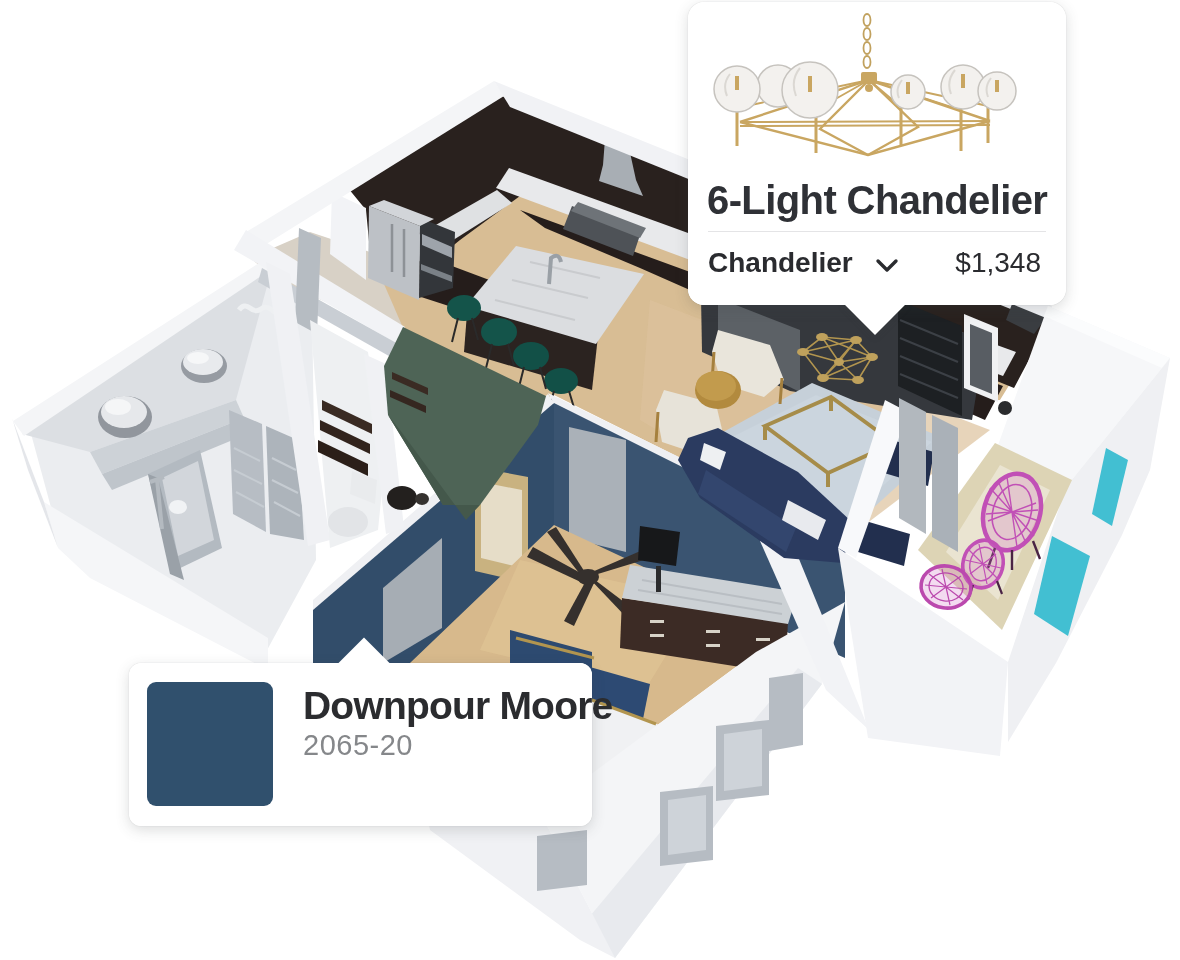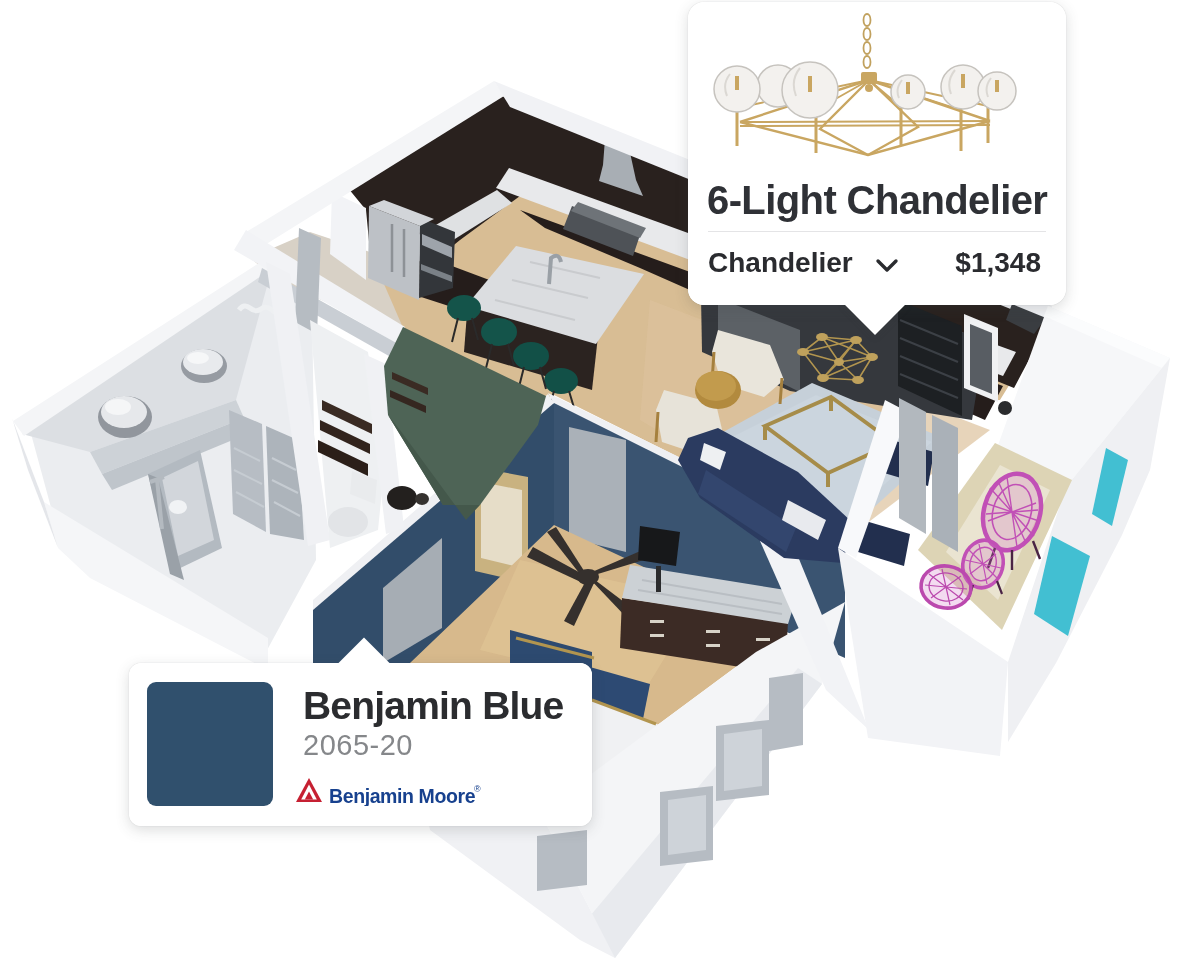--- a/index.html
+++ b/index.html
@@ -380,37 +380,28 @@
   <div style="position:absolute;left:19px;top:178px;font-size:40px;font-weight:700;color:#2f3136;letter-spacing:-.6px;white-space:nowrap;line-height:1;">6-Light Chandelier</div>
 
   <div style="position:absolute;left:20px;top:229px;width:338px;height:1px;background:#e4e4e6;"></div>
 
   <div style="position:absolute;left:20px;top:247px;font-size:28px;font-weight:700;color:#2a2b2f;white-space:nowrap;line-height:1;">Chandelier</div>
 
   <svg style="position:absolute;left:186px;top:256px;" width="26" height="16" viewBox="0 0 26 16">
         <path d="M4 3 L13 12 L22 3" fill="none" stroke="#2a2b2f" stroke-width="3.4" stroke-linecap="round" stroke-linejoin="round"></path>
       </svg>
 
-  <div style="position:absolute;right:25px;top:247px;font-size:28px;font-weight:700;color:#2a2b2f;white-space:nowrap;line-height:1;">$1,348</div>
+  <div style="position:absolute;right:25px;top:247px;font-size:28px;font-weight:400;color:#2a2b2f;white-space:nowrap;line-height:1;">$1,348</div>
 </div>
 
 <div class="card" id="card2" style="left:129px;top:663px;width:463px;height:163px;border-radius:12px;">
 
   <div style="position:absolute;left:212px;top:-16px;width:46px;height:46px;background:#fff;transform:rotate(45deg);"></div>
   <div style="position:absolute;left:0;top:0;width:463px;height:163px;background:#fff;border-radius:12px;"></div>
 
   <div style="position:absolute;left:18px;top:19px;width:126px;height:124px;background:#30506d;border-radius:9px;"></div>
 
-  <div style="position:absolute;left:174px;top:23px;font-size:39px;font-weight:700;color:#2b2c2f;letter-spacing:-0.8px;white-space:nowrap;line-height:1;">Benjamin Blue</div>
+  <div style="position:absolute;left:174px;top:23px;font-size:39px;font-weight:700;color:#2b2c2f;letter-spacing:-0.8px;white-space:nowrap;line-height:1;">Downpour Moore</div>
 
   <div style="position:absolute;left:174px;top:68px;font-size:29px;color:#85878a;white-space:nowrap;line-height:1;letter-spacing:0.5px;">2065-20</div>
 
-  <div style="position:absolute;left:166px;top:113px;">
-    <svg width="210" height="30" viewBox="0 0 210 30">
-      <path d="M14 2 L27 26 L1 26 Z" fill="#c62032"></path>
-      <path d="M14 8.5 L21.8 23.5 L6.2 23.5 Z" fill="#ffffff"></path>
-      <path d="M9.8 23.5 L14 15.5 L18.2 23.5 Z" fill="#c62032"></path>
-      <text x="34" y="26.5" font-size="19.5" letter-spacing="-0.4" font-weight="700" fill="#17418e" font-family="Liberation Sans">Benjamin Moore</text>
-      <text x="179" y="16" font-size="9" fill="#17418e">®</text>
-    </svg>
-  </div>
 </div>
 </div>
 
 </body></html>

